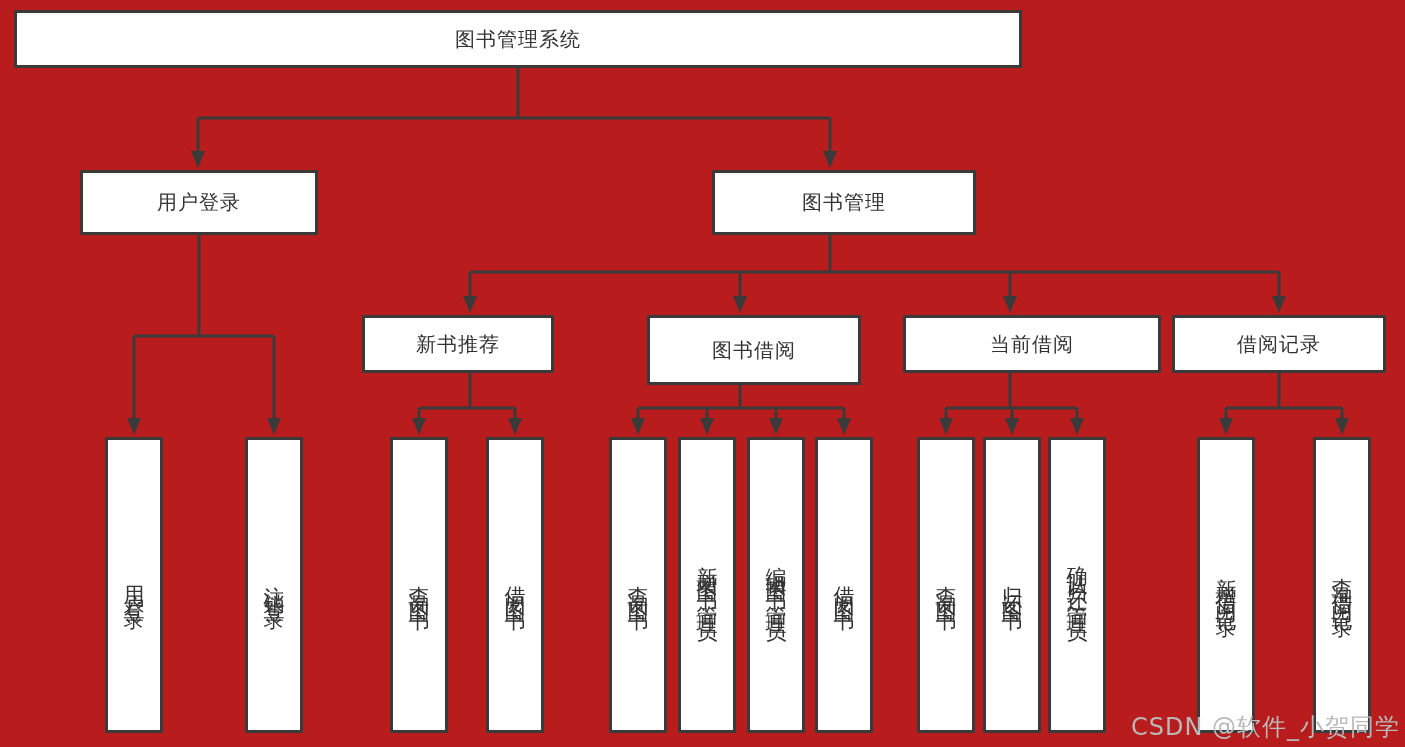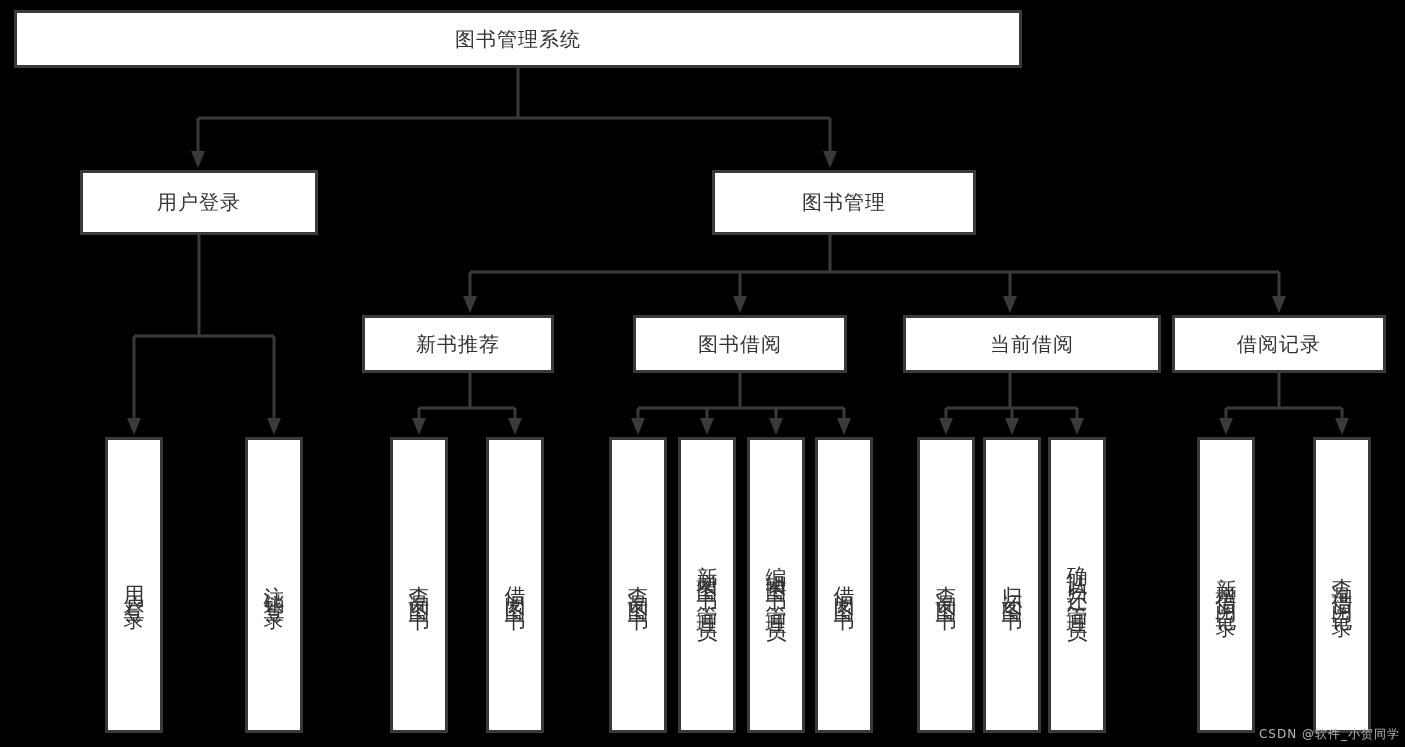--- a/index.html
+++ b/index.html
@@ -1,20 +1,20 @@
 <!DOCTYPE html>
 <html><head>
 <meta charset="utf-8">
 <style>
   html, body { margin: 0; padding: 0; background: #ffffff; }
   .canvas {
     position: relative;
     width: 1405px;
     height: 747px;
-    background: #000000;
+    background: #b91c1c;
     font-family: "DejaVu Sans", "Liberation Sans", sans-serif;
     overflow: hidden;
   }
   svg.connectors {
     position: absolute;
     left: 0; top: 0;
     width: 1405px; height: 747px;
   }
   .node {
     position: absolute;
@@ -33,21 +33,21 @@
     font-size: 21px;
     letter-spacing: 8px;
     line-height: 1.15;
     color: #333333;
     white-space: nowrap;
   }
   .watermark {
     position: absolute;
     right: 5px;
     bottom: 4px;
-    font-size: 12px;
+    font-size: 24px;
     color: #b9b9b9;
     letter-spacing: 1px;
     z-index: 5;
   }
 </style>
 </head>
 <body>
 
 <div class="canvas">
 
@@ -108,21 +108,21 @@
   <div class="node hnode" style="left:80px; top:170px; width:238px; height:65px;">
     <span>用户登录</span>
   </div>
   <div class="node hnode" style="left:712px; top:170px; width:264px; height:65px;">
     <span>图书管理</span>
   </div>
 
   <div class="node hnode" style="left:362px; top:315px; width:192px; height:58px;">
     <span>新书推荐</span>
   </div>
-  <div class="node hnode" style="left:633px; top:315px; width:214px; height:58px;">
+  <div class="node hnode" style="left:647px; top:315px; width:214px; height:70px;">
     <span>图书借阅</span>
   </div>
   <div class="node hnode" style="left:903px; top:315px; width:258px; height:58px;">
     <span>当前借阅</span>
   </div>
   <div class="node hnode" style="left:1172px; top:315px; width:214px; height:58px;">
     <span>借阅记录</span>
   </div>
 
   <div class="node vnode" style="left:105px; top:437px; width:58px; height:296px;">

